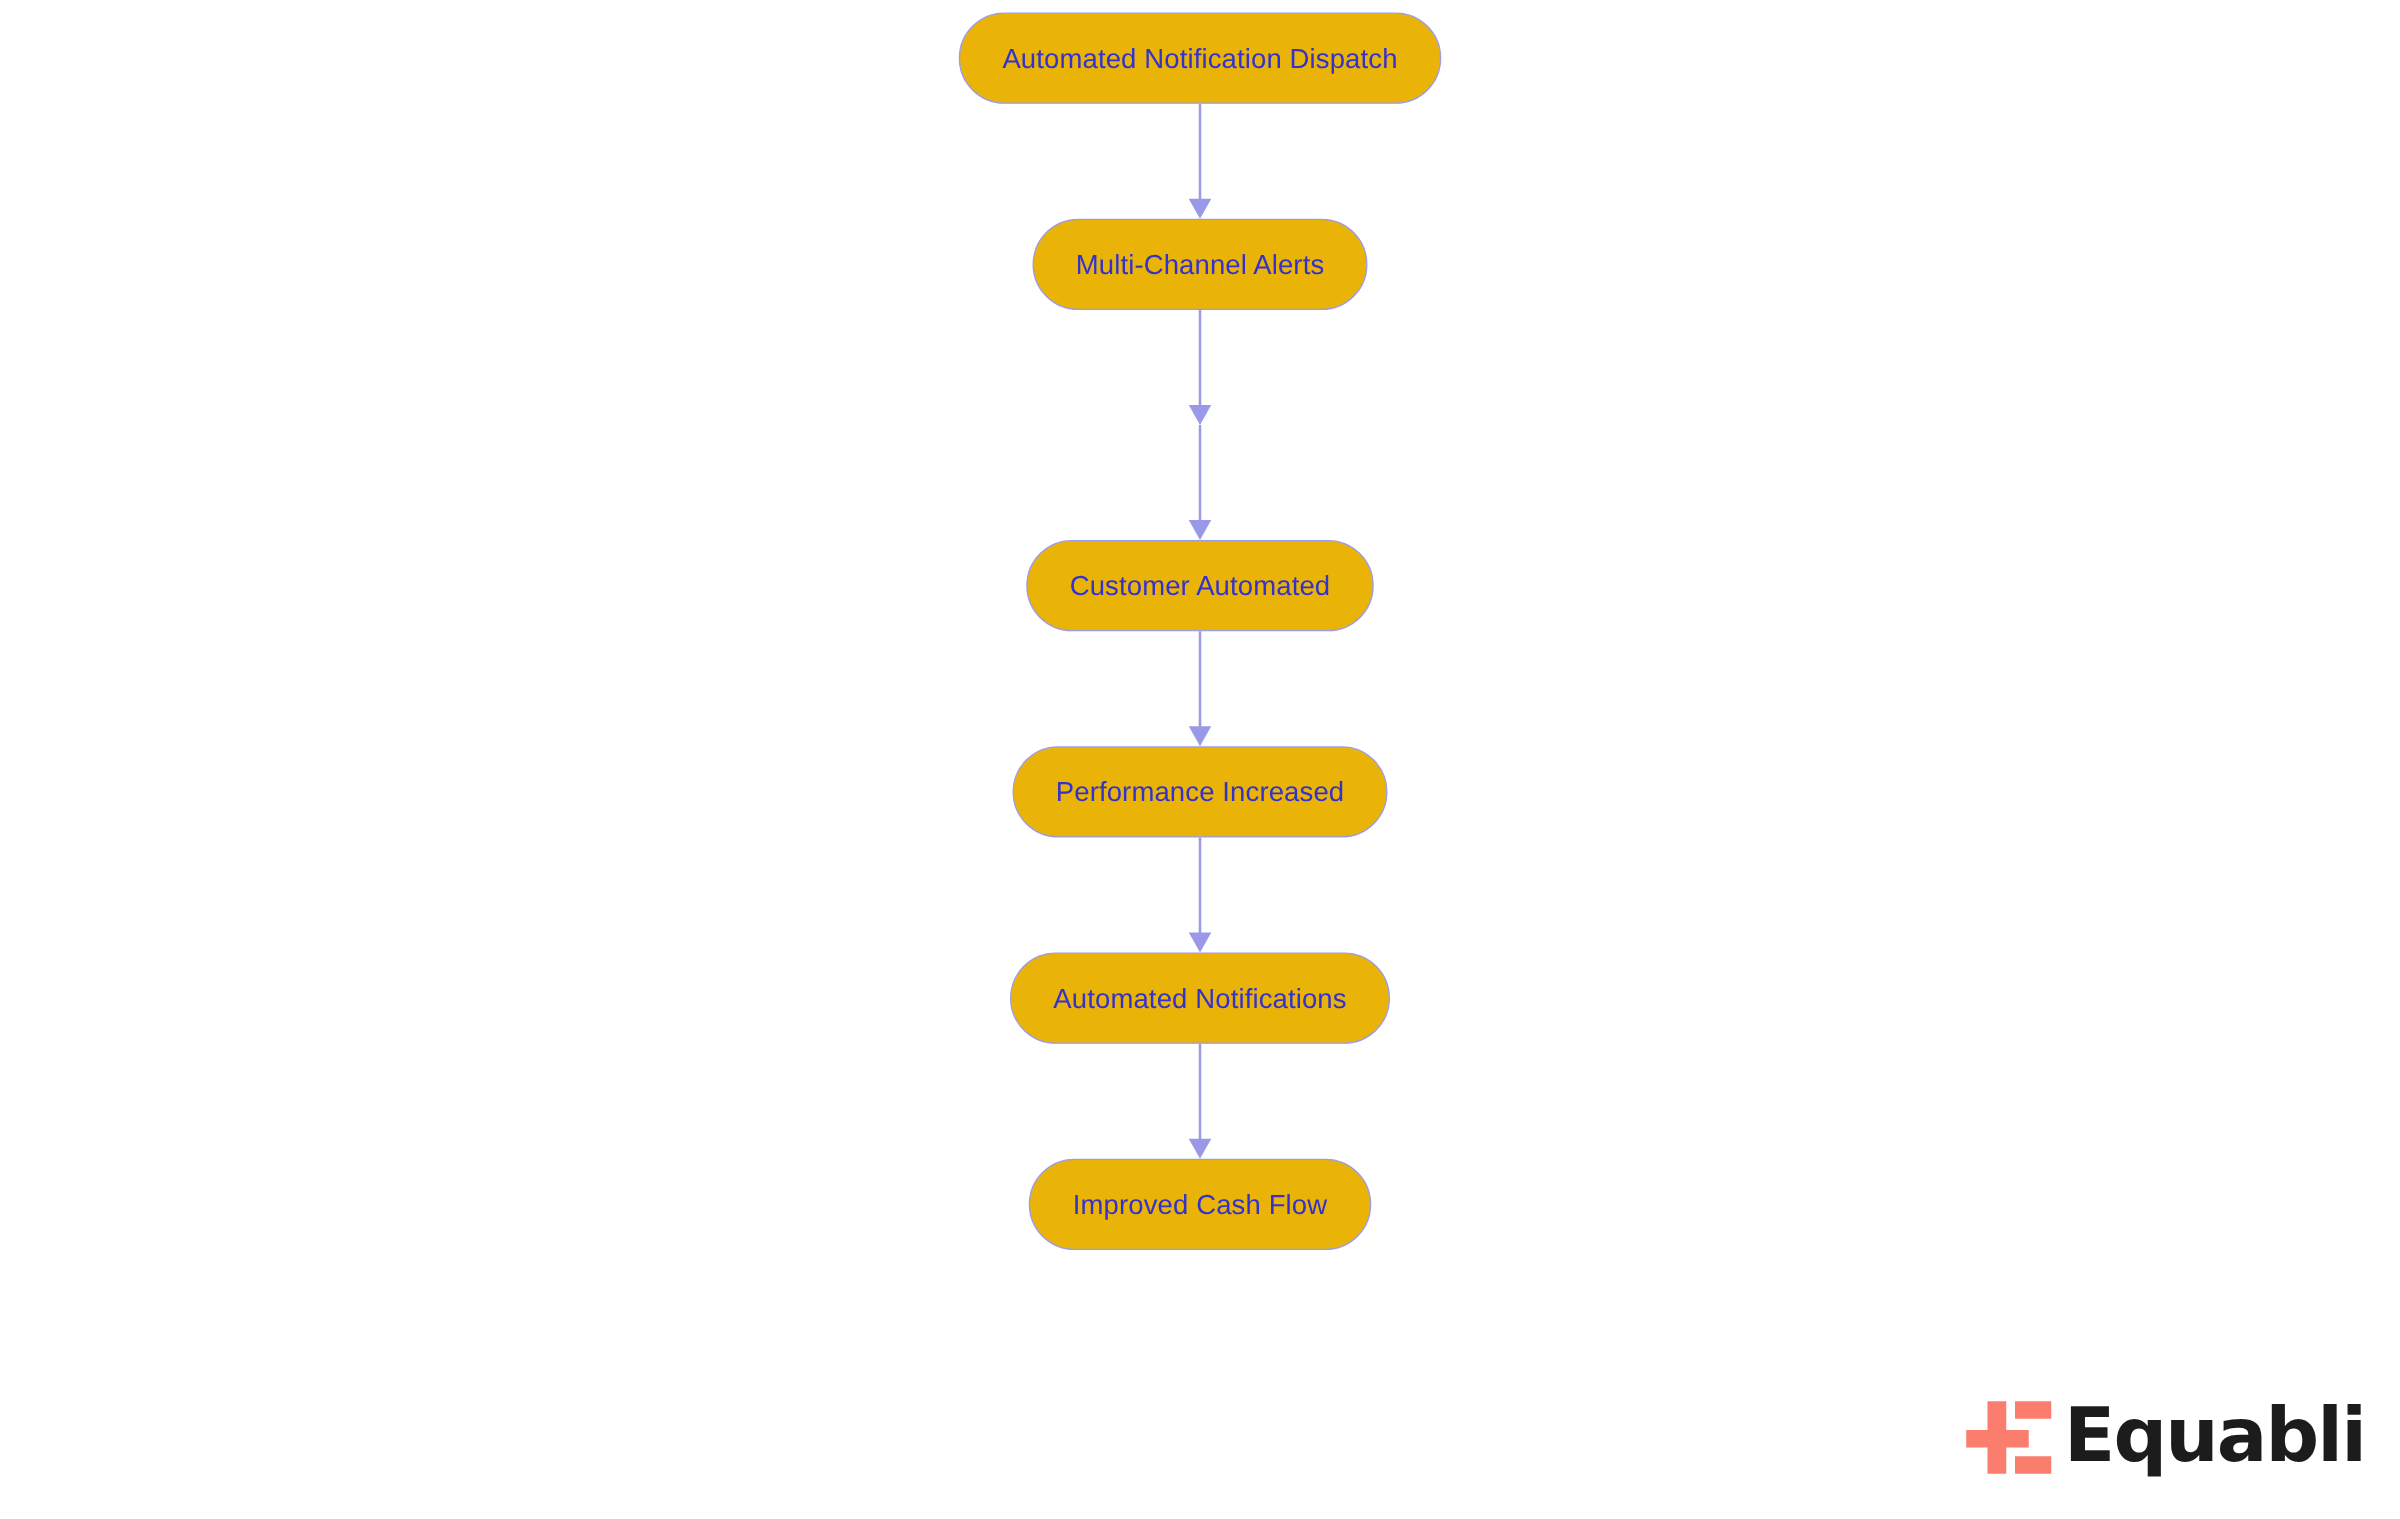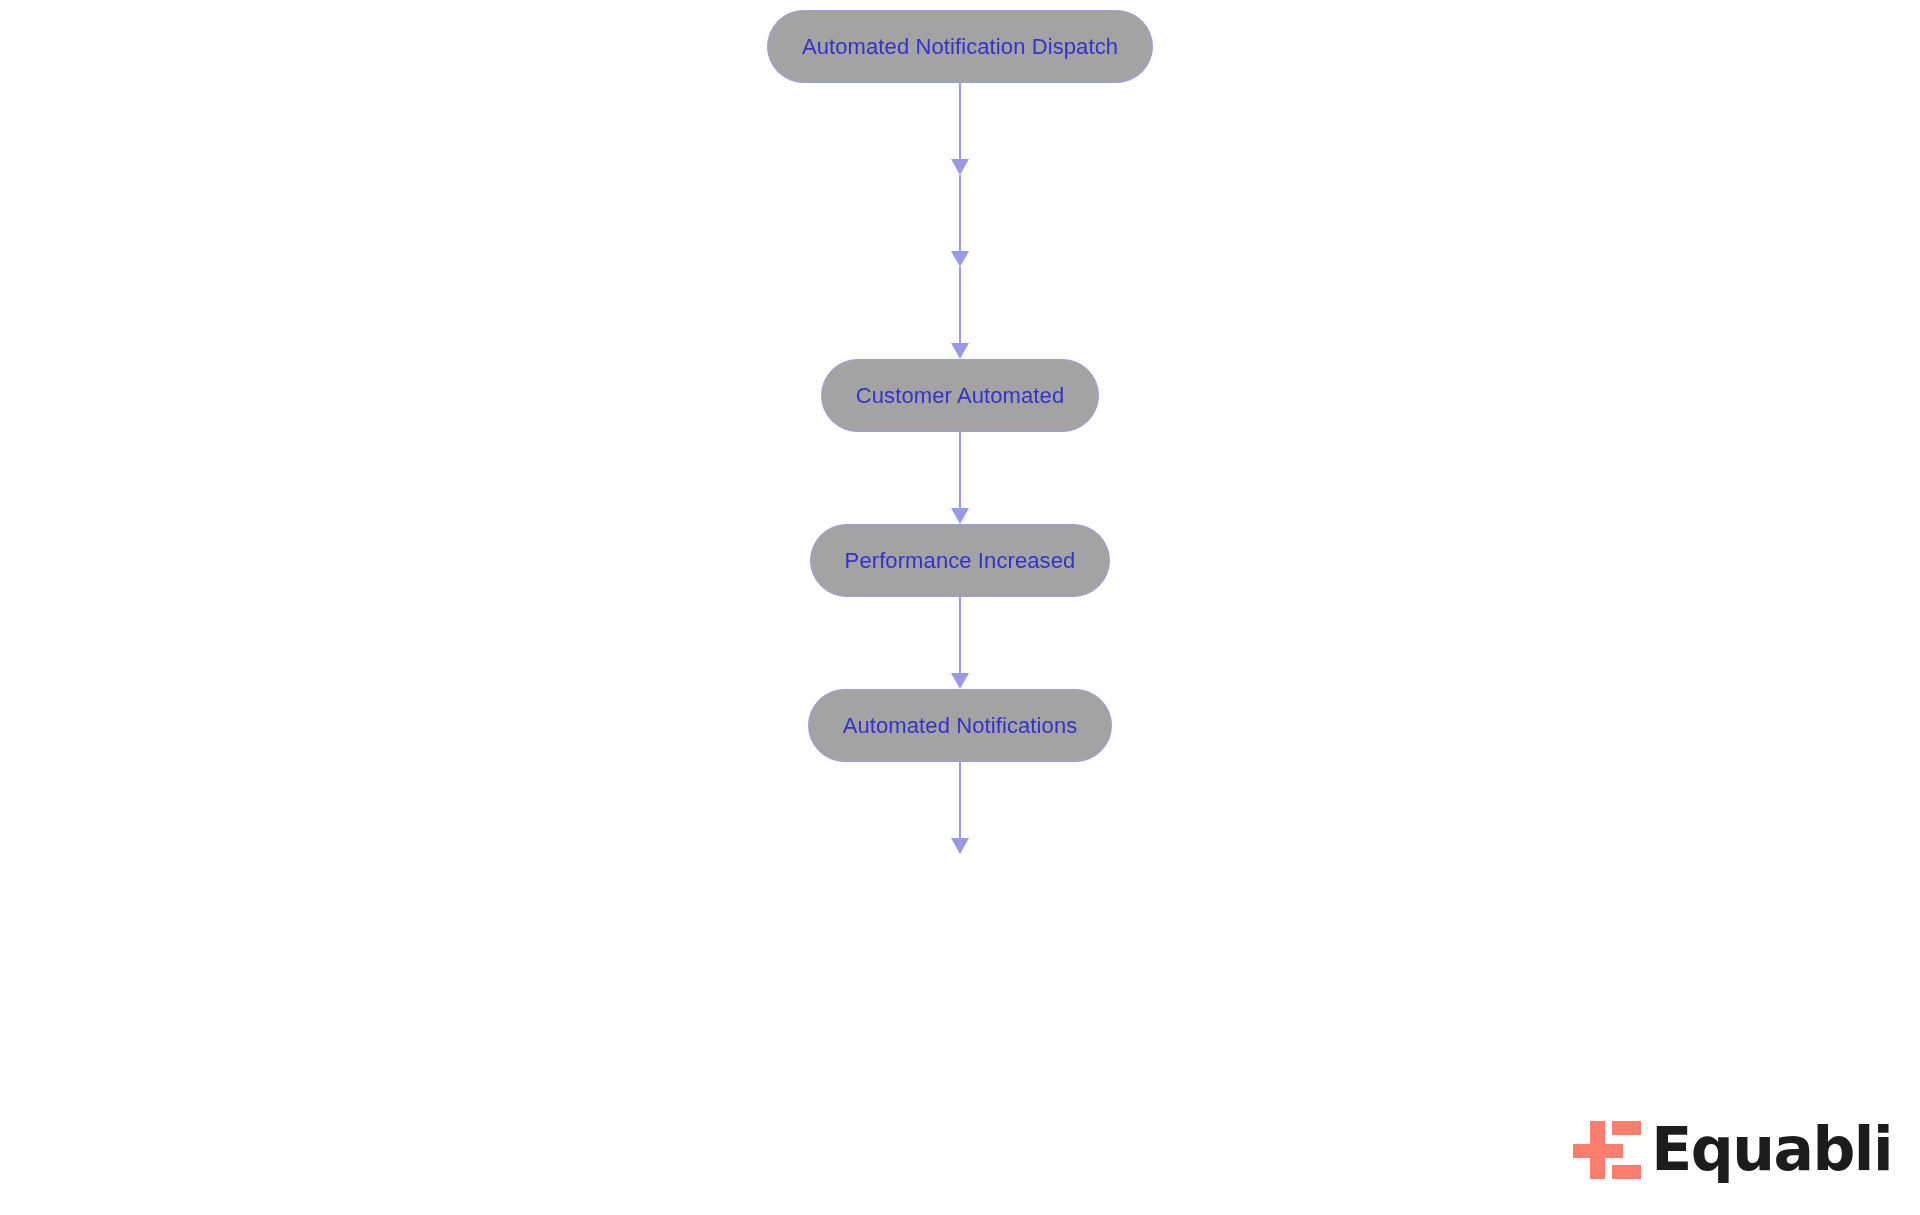--- a/index.html
+++ b/index.html
@@ -36,21 +36,21 @@
     align-items: center;
   }
 
   
   .node {
     box-sizing: border-box;
     height: 73px;
     display: flex;
     align-items: center;
     justify-content: center;
-    background: #a3a3a3;
+    background: #eab308;
     border: 1.4px solid #9b9ce8;
     border-radius: 36.5px;
     color: #3333cc;
     font-size: 22px;
     font-weight: 400;
     letter-spacing: 0.1px;
     white-space: nowrap;
     padding: 0 34px;
     box-shadow: 0 0 0 0 rgba(0,0,0,0);
   }
@@ -139,20 +139,23 @@
 
     <div class="node">
       <span class="node-label">Automated Notification Dispatch</span>
     </div>
 
     <div class="connector">
       <span class="stem"></span>
       <span class="head"></span>
     </div>
 
+    <div class="node">
+      <span class="node-label">Multi-Channel Alerts</span>
+    </div>
 
     <div class="connector">
       <span class="stem"></span>
       <span class="head"></span>
     </div>
 
 
     <div class="connector">
       <span class="stem"></span>
       <span class="head"></span>
@@ -178,20 +181,23 @@
 
     <div class="node">
       <span class="node-label">Automated Notifications</span>
     </div>
 
     <div class="connector">
       <span class="stem"></span>
       <span class="head"></span>
     </div>
 
+    <div class="node">
+      <span class="node-label">Improved Cash Flow</span>
+    </div>
 
   </div>
 </div>
 
 <div id="brand-logo">
   <div class="logo-mark">
     <span class="lm-v"></span>
     <span class="lm-h"></span>
     <span class="lm-d1"></span>
     <span class="lm-d2"></span>

